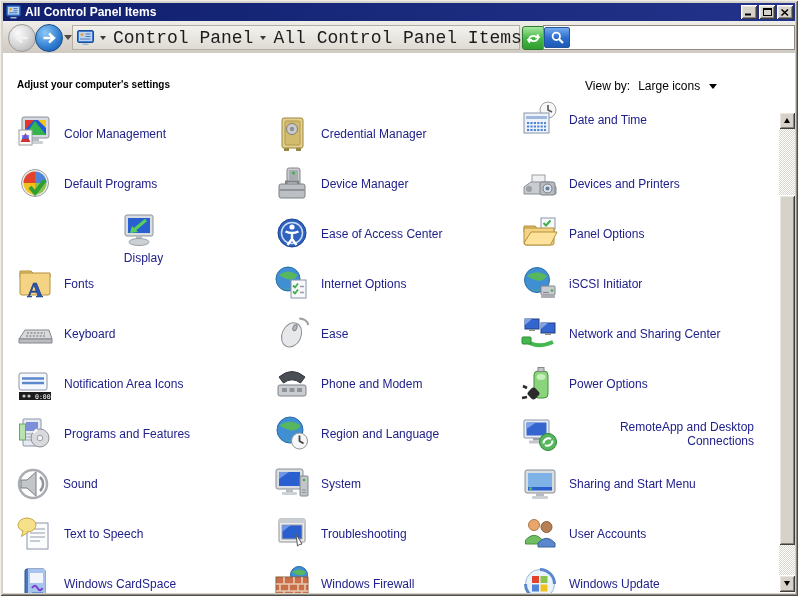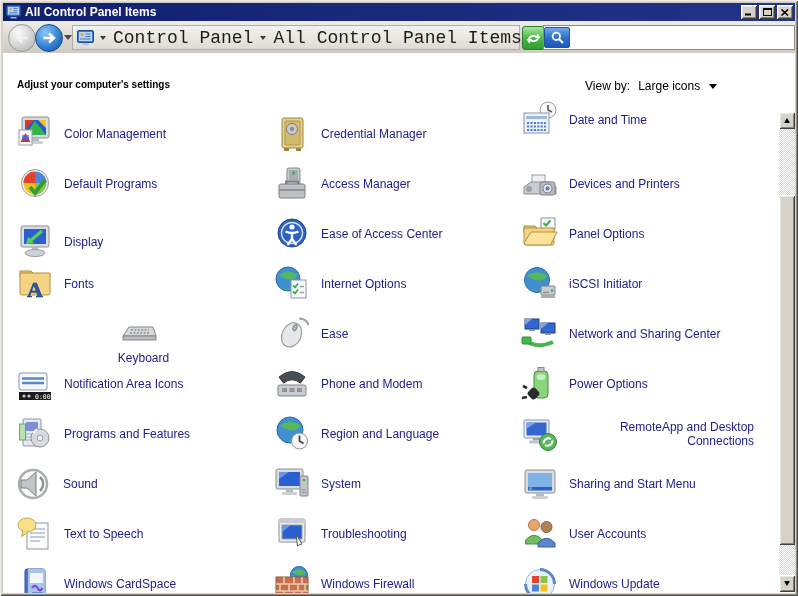--- a/index.html
+++ b/index.html
@@ -204,34 +204,34 @@
         </div>
         <div class="cp-item" style="left: 269px; top: 108px;">
           <span class="cp-icon"><svg viewBox="0 0 40 40" width="40" height="40">
               <rect x="15" y="4" width="13" height="18" rx="2" fill="#c9cbce" stroke="#85878a"></rect>
               <rect x="17" y="6" width="9" height="10" fill="#a9adb1"></rect>
               <circle cx="21.5" cy="9" r="1.5" fill="#3fae49"></circle>
               <rect x="7" y="20" width="26" height="14" rx="2" fill="#bcbfc3" stroke="#7d8084"></rect>
               <path d="M14 20 v-2.5 h12 v2.5" stroke="#7d8084" stroke-width="2" fill="none"></path>
               <rect x="7" y="25" width="26" height="2" fill="#8f9397"></rect>
             </svg></span>
-          <span class="cp-label">Access Manager</span>
+          <span class="cp-label">Device Manager</span>
         </div>
         <div class="cp-item" style="left: 517px; top: 108px;">
           <span class="cp-icon"><svg viewBox="0 0 40 40" width="40" height="40">
               <rect x="12" y="11" width="13" height="8" fill="#eef0f2" stroke="#9a9da2"></rect>
               <path d="M4 23 l7 -5 h19 l6 5 v7 h-32 z" fill="#c9ccd0" stroke="#8a8d92"></path>
               <rect x="20" y="18" width="15" height="13" rx="2" fill="#b8bcc2" stroke="#7f838a"></rect>
               <circle cx="27.5" cy="24.5" r="4.5" fill="#dfe3e8" stroke="#767a80"></circle>
               <circle cx="27.5" cy="24.5" r="2" fill="#5a7ea6"></circle>
               <circle cx="9" cy="25" r="3" fill="#9aa0a6"></circle>
             </svg></span>
           <span class="cp-label">Devices and Printers</span>
         </div>
-        <div class="cp-item" style="left: 12px; top: 166px;">
+        <div class="cp-item" style="left: 12px; top: 158px; flex-direction: column;">
           <span class="cp-icon"><svg viewBox="0 0 40 40" width="40" height="40">
               <rect x="6" y="4" width="28" height="21" rx="2" fill="#d9dde2" stroke="#8b9096"></rect>
               <rect x="9" y="7" width="22" height="15" fill="#2a5fd0"></rect>
               <path d="M27 9 L15 19" stroke="#58d058" stroke-width="3"></path>
               <polygon points="11,22 19,21 13,15" fill="#58d058"></polygon>
               <rect x="17" y="25" width="6" height="3" fill="#b7bcc2"></rect>
               <ellipse cx="20" cy="31" rx="10" ry="3.5" fill="#ccd1d6" stroke="#9aa0a6"></ellipse>
             </svg></span>
           <span class="cp-label">Display</span>
         </div>
@@ -278,21 +278,21 @@
               <circle cx="17" cy="16" r="12.5" fill="#3f8fd2" stroke="#2a6ca8"></circle>
               <path d="M7 12 q10 -7.5 20 0 q-5 9.5 -20 0" fill="#57b75e"></path>
               <path d="M9 24 q8 5 16 0 q-8 4 -16 0" fill="#57b75e"></path>
               <rect x="21" y="22" width="14" height="9" rx="1" fill="#c9ccd0" stroke="#7f838a"></rect>
               <circle cx="32" cy="26.5" r="1.3" fill="#3fae49"></circle>
               <path d="M23 28.5 h6" stroke="#8a8d92" stroke-width="1.4"></path>
               <rect x="21" y="31" width="14" height="3" rx="1" fill="#aaadb2"></rect>
             </svg></span>
           <span class="cp-label">iSCSI Initiator</span>
         </div>
-        <div class="cp-item" style="left: 12px; top: 258px; flex-direction: column;">
+        <div class="cp-item" style="left: 12px; top: 258px;">
           <span class="cp-icon"><svg viewBox="0 0 40 40" width="40" height="40">
               <path d="M4 25 l6 -9 h24 l3 9 z" fill="#d7d9db" stroke="#85878a"></path>
               <path d="M4 25 h33 v4 h-33 z" fill="#b9bcc0" stroke="#85878a"></path>
               <path d="M12 19 h18 M11 22 h20" stroke="#8f9397" stroke-width="1.6" stroke-dasharray="2 1.4"></path>
             </svg></span>
           <span class="cp-label">Keyboard</span>
         </div>
         <div class="cp-item" style="left: 269px; top: 258px;">
           <span class="cp-icon"><svg viewBox="0 0 40 40" width="40" height="40">
               <g transform="rotate(25 20 20)">

